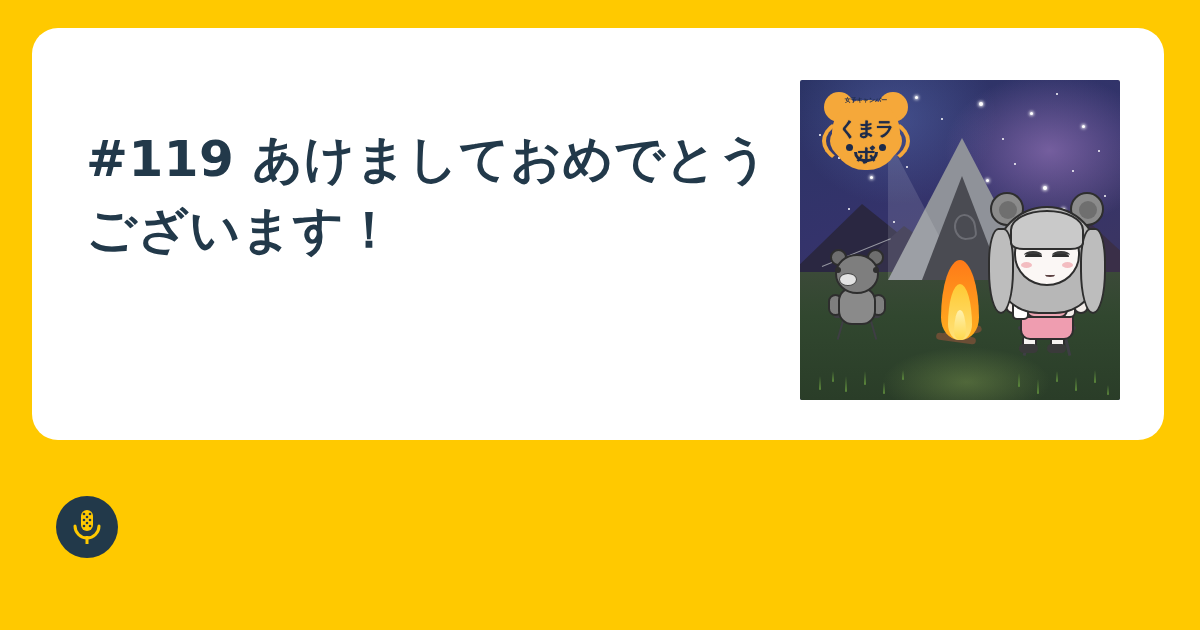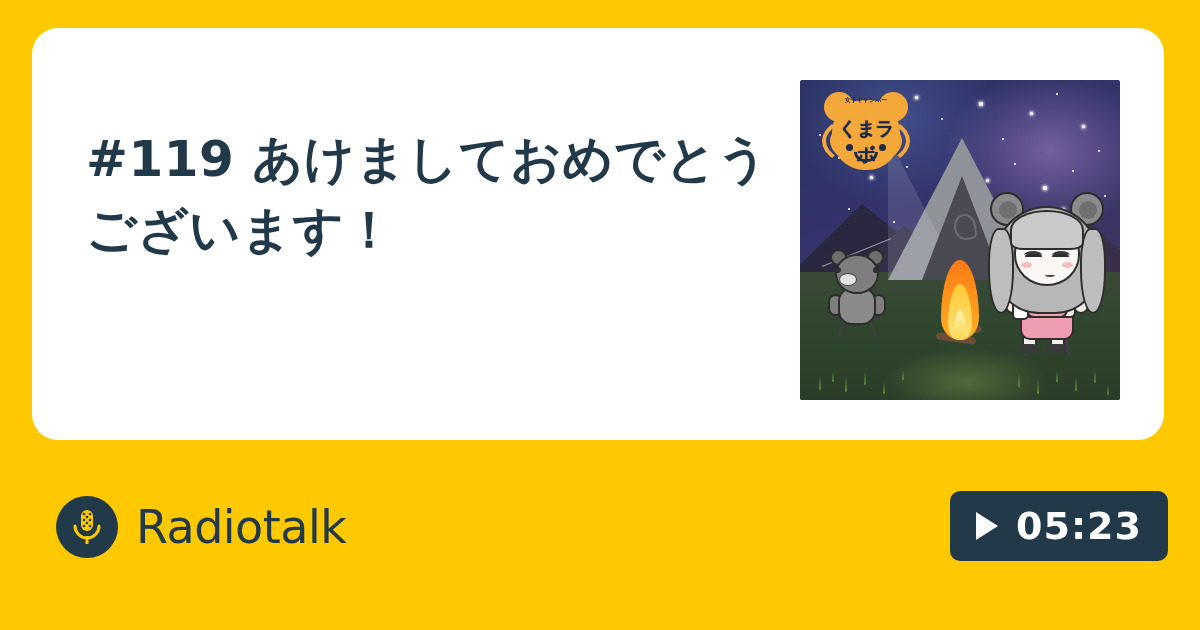--- a/index.html
+++ b/index.html
@@ -518,21 +518,16 @@
           <circle cx="14" cy="12" r="1.3"></circle>
             <circle cx="20" cy="12" r="1.3"></circle>
           <circle cx="17" cy="15" r="1.3"></circle>
           <circle cx="14" cy="18" r="1.3"></circle>
             <circle cx="20" cy="18" r="1.3"></circle>
         </g>
         <path d="M5 18 a12 12 0 0 0 24 0" fill="none" stroke="#FFC900" stroke-width="3" stroke-linecap="round"></path>
         <rect x="15.5" y="28" width="3" height="8" fill="#FFC900"></rect>
       </svg>
     </span>
-    <span id="brand-name">Radiotalk</span>
   </div>
 
-  <div id="duration">
-    <span class="play-tri"></span>
-    <span id="duration-text">05:23</span>
-  </div>
 
 </div>
 
 </body></html>

